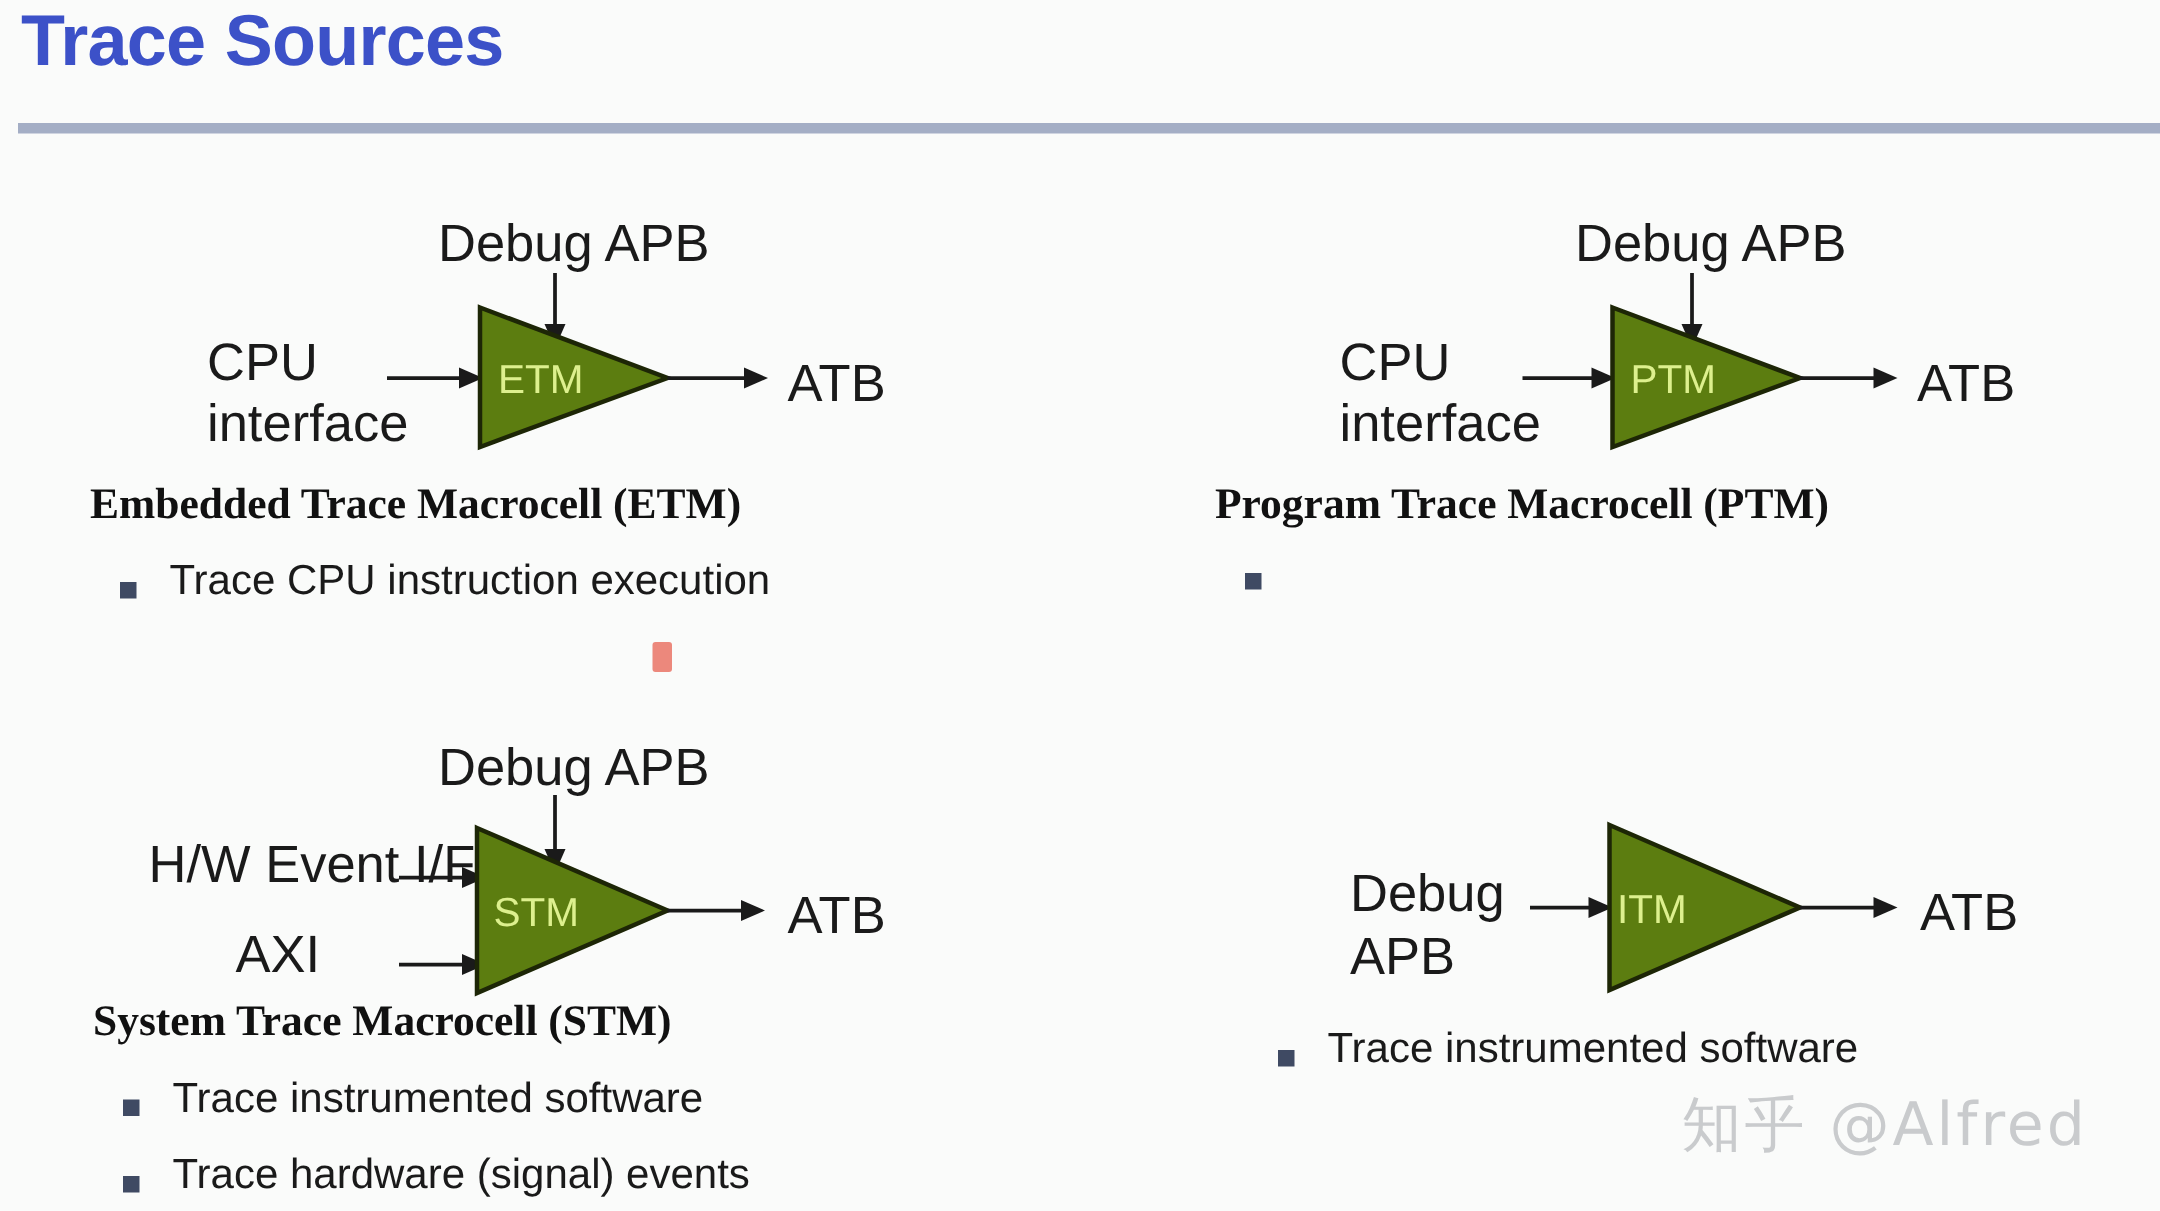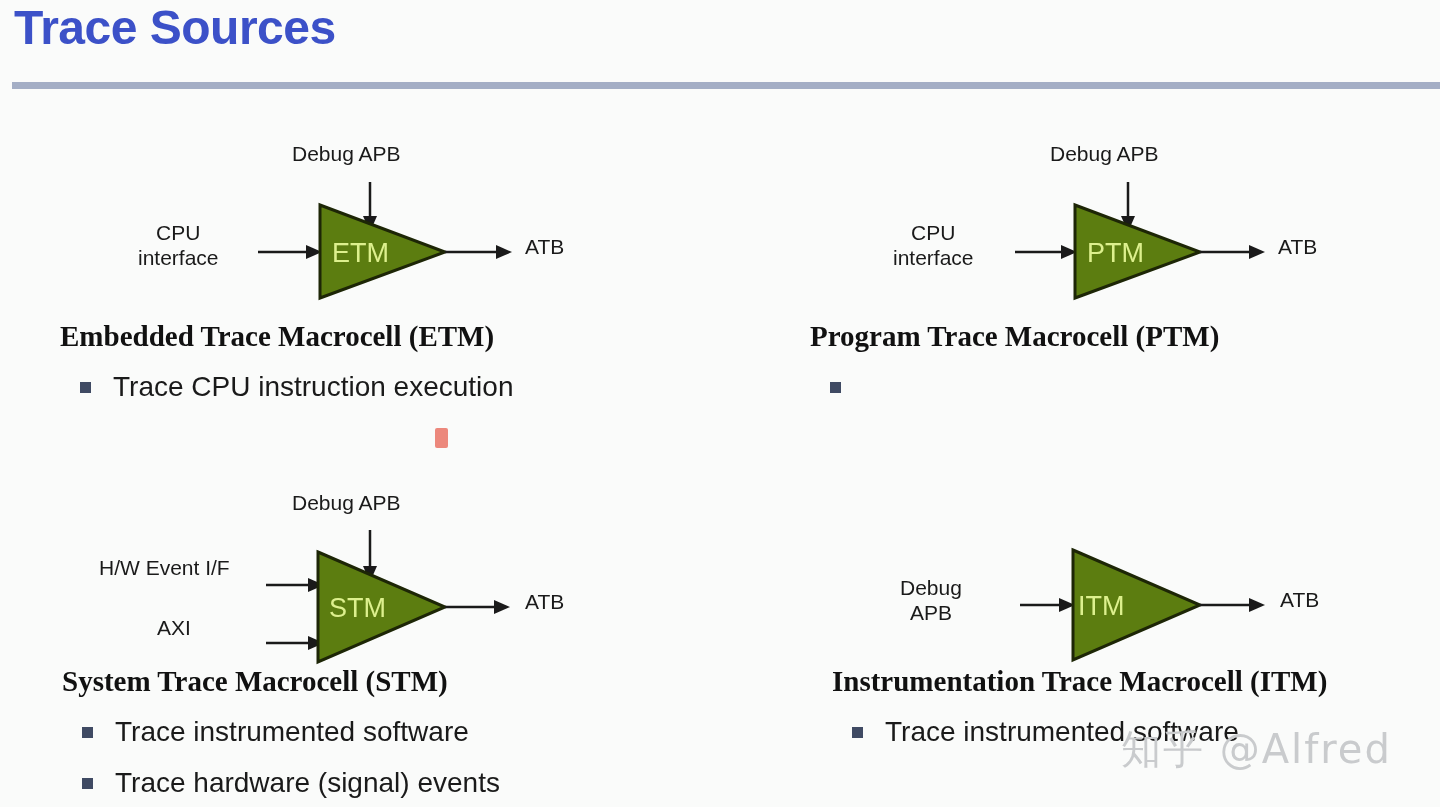--- a/index.html
+++ b/index.html
@@ -54,25 +54,24 @@
   }
   .diagram svg {
     position: absolute;
     left: 0;
     top: 0;
     overflow: visible;
   }
 
   .diag-label {
     position: absolute;
-    font-size: 21px;
+    font-size: 35px;
     color: #1a1a1a;
     line-height: 1.18;
     white-space: pre-line;
-    text-align: center;
   }
 
   .tri-text {
     font-family: "Liberation Sans", sans-serif;
     font-size: 27px;
     fill: #ddf08e;
   }
 
   
   .block-heading {
@@ -83,21 +82,21 @@
     margin: 0 0 6px 0;
     font-family: Liberation Serif, serif;
   }
   .bullets {
     list-style: none;
     margin: 0;
     padding: 0;
   }
   .bullet-row {
     display: flex;
-    align-items: flex-start;
+    align-items: center;
     margin: 16px 0 10px 0;
   }
   .bullet-marker {
     flex: 0 0 auto;
     width: 11px;
     height: 11px;
     background: #3f4a63;
     margin: 13px 22px 0 20px;
   }
   .bullet-text {
@@ -256,21 +255,20 @@
       <g>
         <line x1="390" y1="125" x2="443" y2="125" stroke="#1a1a1a" stroke-width="2.5"></line>
         <polygon points="455,125 439,118 439,132" fill="#1a1a1a"></polygon>
       </g>
       <text class="tri-text" x="268" y="135">ITM</text>
     </svg>
     <div class="diag-label" style="left:90px; top:95px; line-height:1.2;">Debug
 APB</div>
     <div class="diag-label" style="left:470px; top:108px;">ATB</div>
   </div>
-  <div class="block-heading" style="margin-left:22px;">Instrumentation Trace Macrocell (ITM)</div>
   <ul class="bullets" style="margin-left:22px;">
     <li class="bullet-row">
       <span class="bullet-marker"></span>
       <span class="bullet-text">Trace instrumented software</span>
     </li>
   </ul>
 </div>
 
 <div id="cursor-artifact"></div>
 <div id="watermark">知乎 @Alfred</div>

